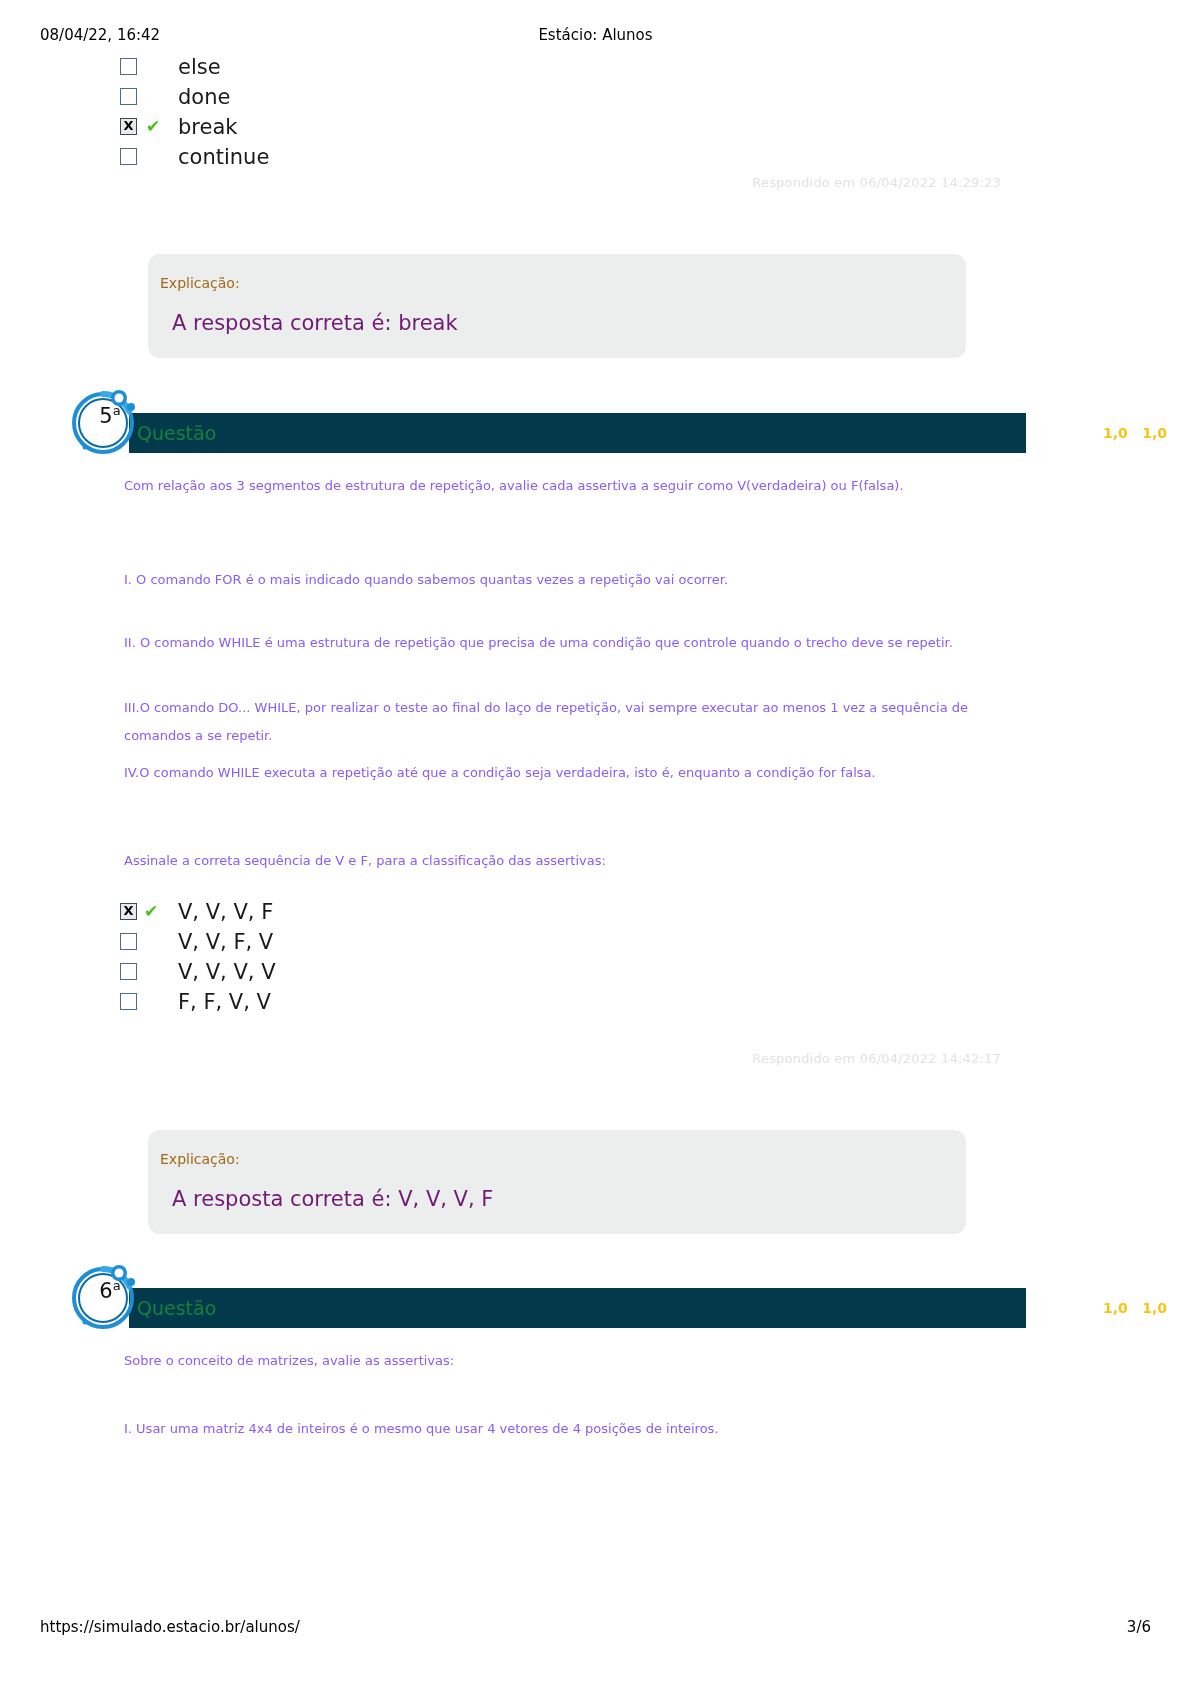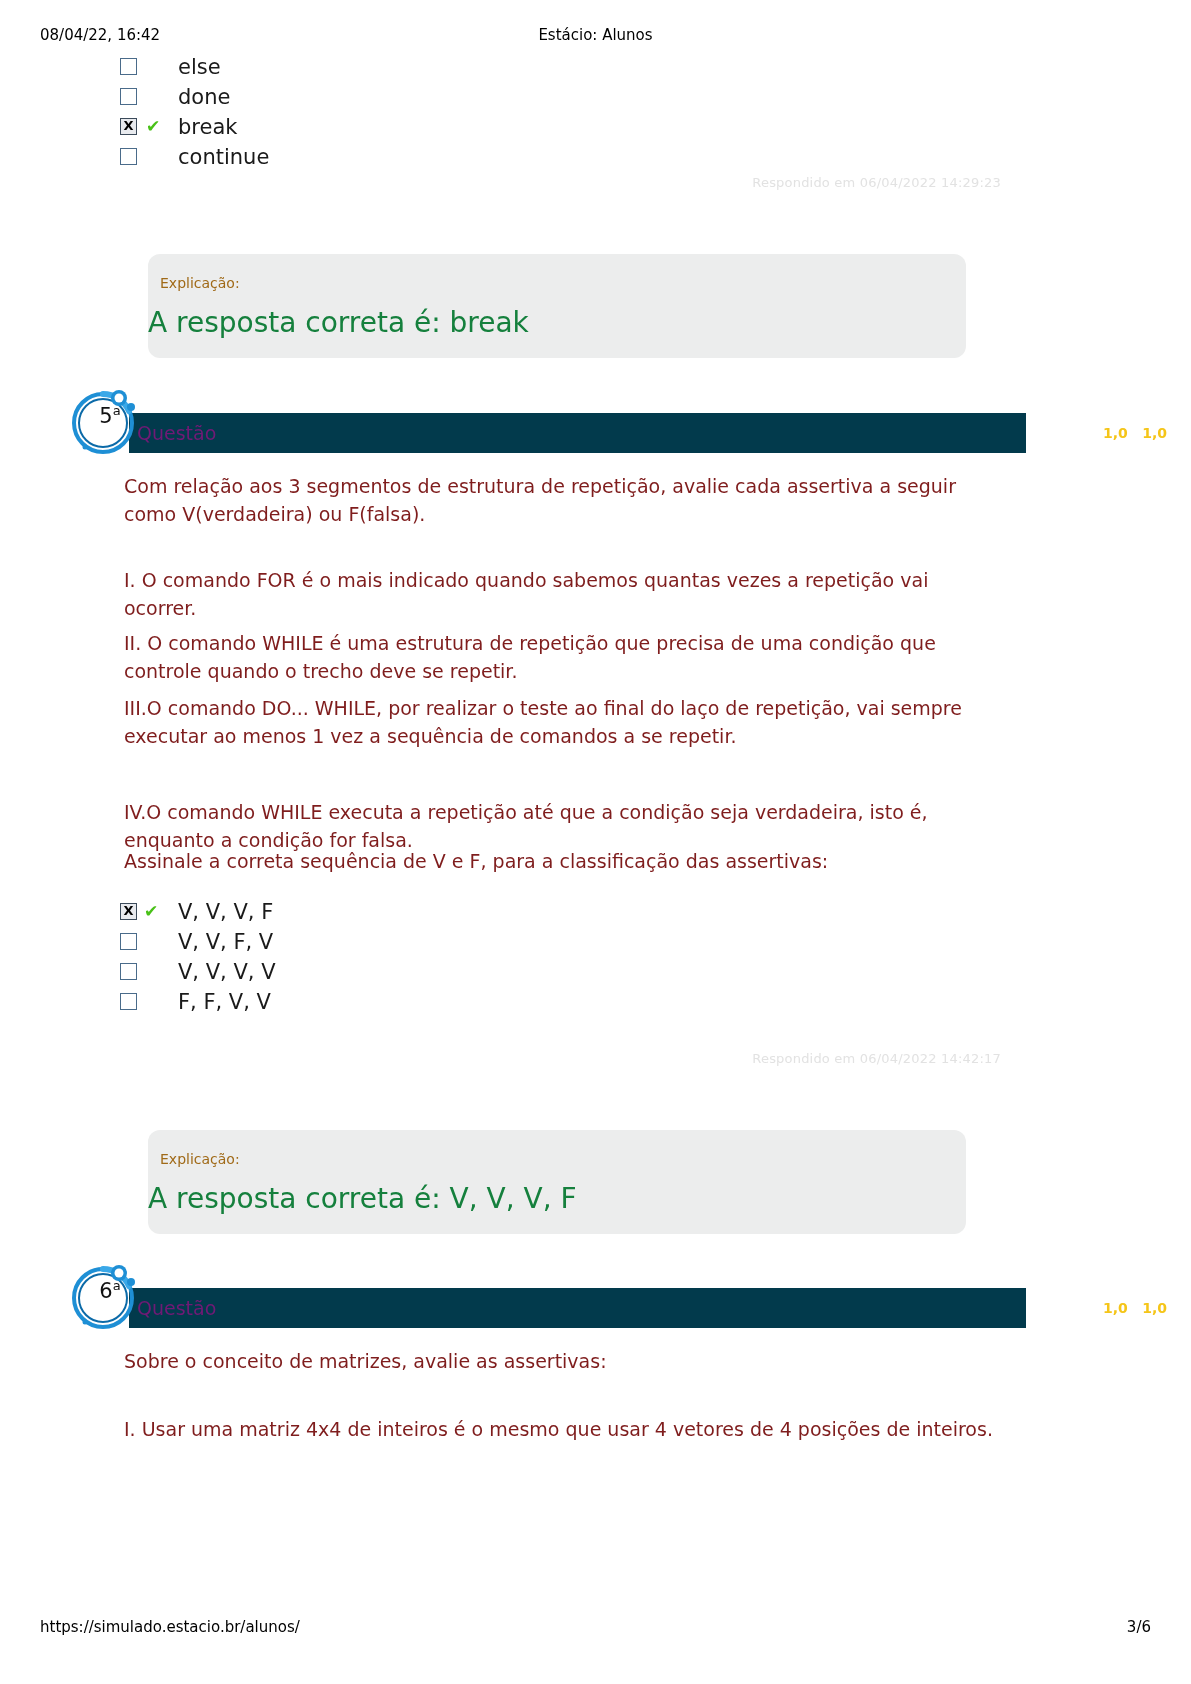--- a/index.html
+++ b/index.html
@@ -151,23 +151,23 @@
     box-sizing: border-box;
     padding: 20px 0 22px 0;
   }
   .explic-title {
     font-size: 14px;
     color: #a06a18;
     padding-left: 12px;
     line-height: 18px;
   }
   .explic-text {
-    font-size: 28px;
-    color: #15803d;
-    padding-left: 0;
+    font-size: 21px;
+    color: #701a75;
+    padding-left: 24px;
     padding-top: 18px;
     line-height: 26px;
   }
 
   
   .q-header {
     position: absolute;
     left: 0;
     width: 1191px;
     height: 40px;
@@ -180,21 +180,21 @@
     height: 40px;
     background: #023a4c;
   }
   .q-bar-label {
     position: absolute;
     left: 137px;
     top: 0;
     height: 40px;
     line-height: 40px;
     font-size: 19px;
-    color: #701a75;
+    color: #15803d;
   }
   .q-bar-score {
     position: absolute;
     right: 24px;
     top: 0;
     height: 40px;
     line-height: 40px;
     font-size: 14px;
     color: #ffffff;
     white-space: nowrap;
@@ -240,23 +240,23 @@
     font-size: 13px;
     vertical-align: super;
     line-height: 0;
   }
 
   
   .q-para {
     position: absolute;
     left: 124px;
     width: 880px;
-    font-size: 19px;
+    font-size: 13px;
     line-height: 28px;
-    color: #7f1d1d;
+    color: #8b5cf6;
   }
 </style>
 </head>
 <body>
 
 <div class="page-header">
   <span class="hdr-date">08/04/22, 16:42</span>
   <span class="hdr-title">Estácio: Alunos</span>
 </div>
 
@@ -309,21 +309,21 @@
       <span class="score-val">1,0</span>
       <span class="score-sep">/</span>
       <span class="score-val">1,0</span>
     </div>
   </div>
 
   <div class="q-para" style="top:472px;">Com relação aos 3 segmentos de estrutura de repetição, avalie cada assertiva a seguir como V(verdadeira) ou F(falsa).</div>
   <div class="q-para" style="top:566px;">I. O comando FOR é o mais indicado quando sabemos quantas vezes a repetição vai ocorrer.</div>
   <div class="q-para" style="top:629px;">II. O comando WHILE é uma estrutura de repetição que precisa de uma condição que controle quando o trecho deve se repetir.</div>
   <div class="q-para" style="top:694px;">III.O comando DO... WHILE, por realizar o teste ao final do laço de repetição, vai sempre executar ao  menos 1 vez a sequência de comandos a se repetir.</div>
-  <div class="q-para" style="top:759px;margin-top:39px;">IV.O comando WHILE executa a repetição até que a condição seja verdadeira, isto é, enquanto a condição for falsa.</div>
+  <div class="q-para" style="top:759px;">IV.O comando WHILE executa a repetição até que a condição seja verdadeira, isto é, enquanto a condição for falsa.</div>
   <div class="q-para" style="top:847px;">Assinale a correta sequência de V e F, para a classificação das assertivas:</div>
 
   <div class="alt-list" style="top:897px;">
     <div class="alt-row">
       <span class="alt-box checked"></span>
       <span class="alt-tick">✔</span>
       <span class="alt-label">V, V, V, F</span>
     </div>
     <div class="alt-row">
       <span class="alt-box"></span>

